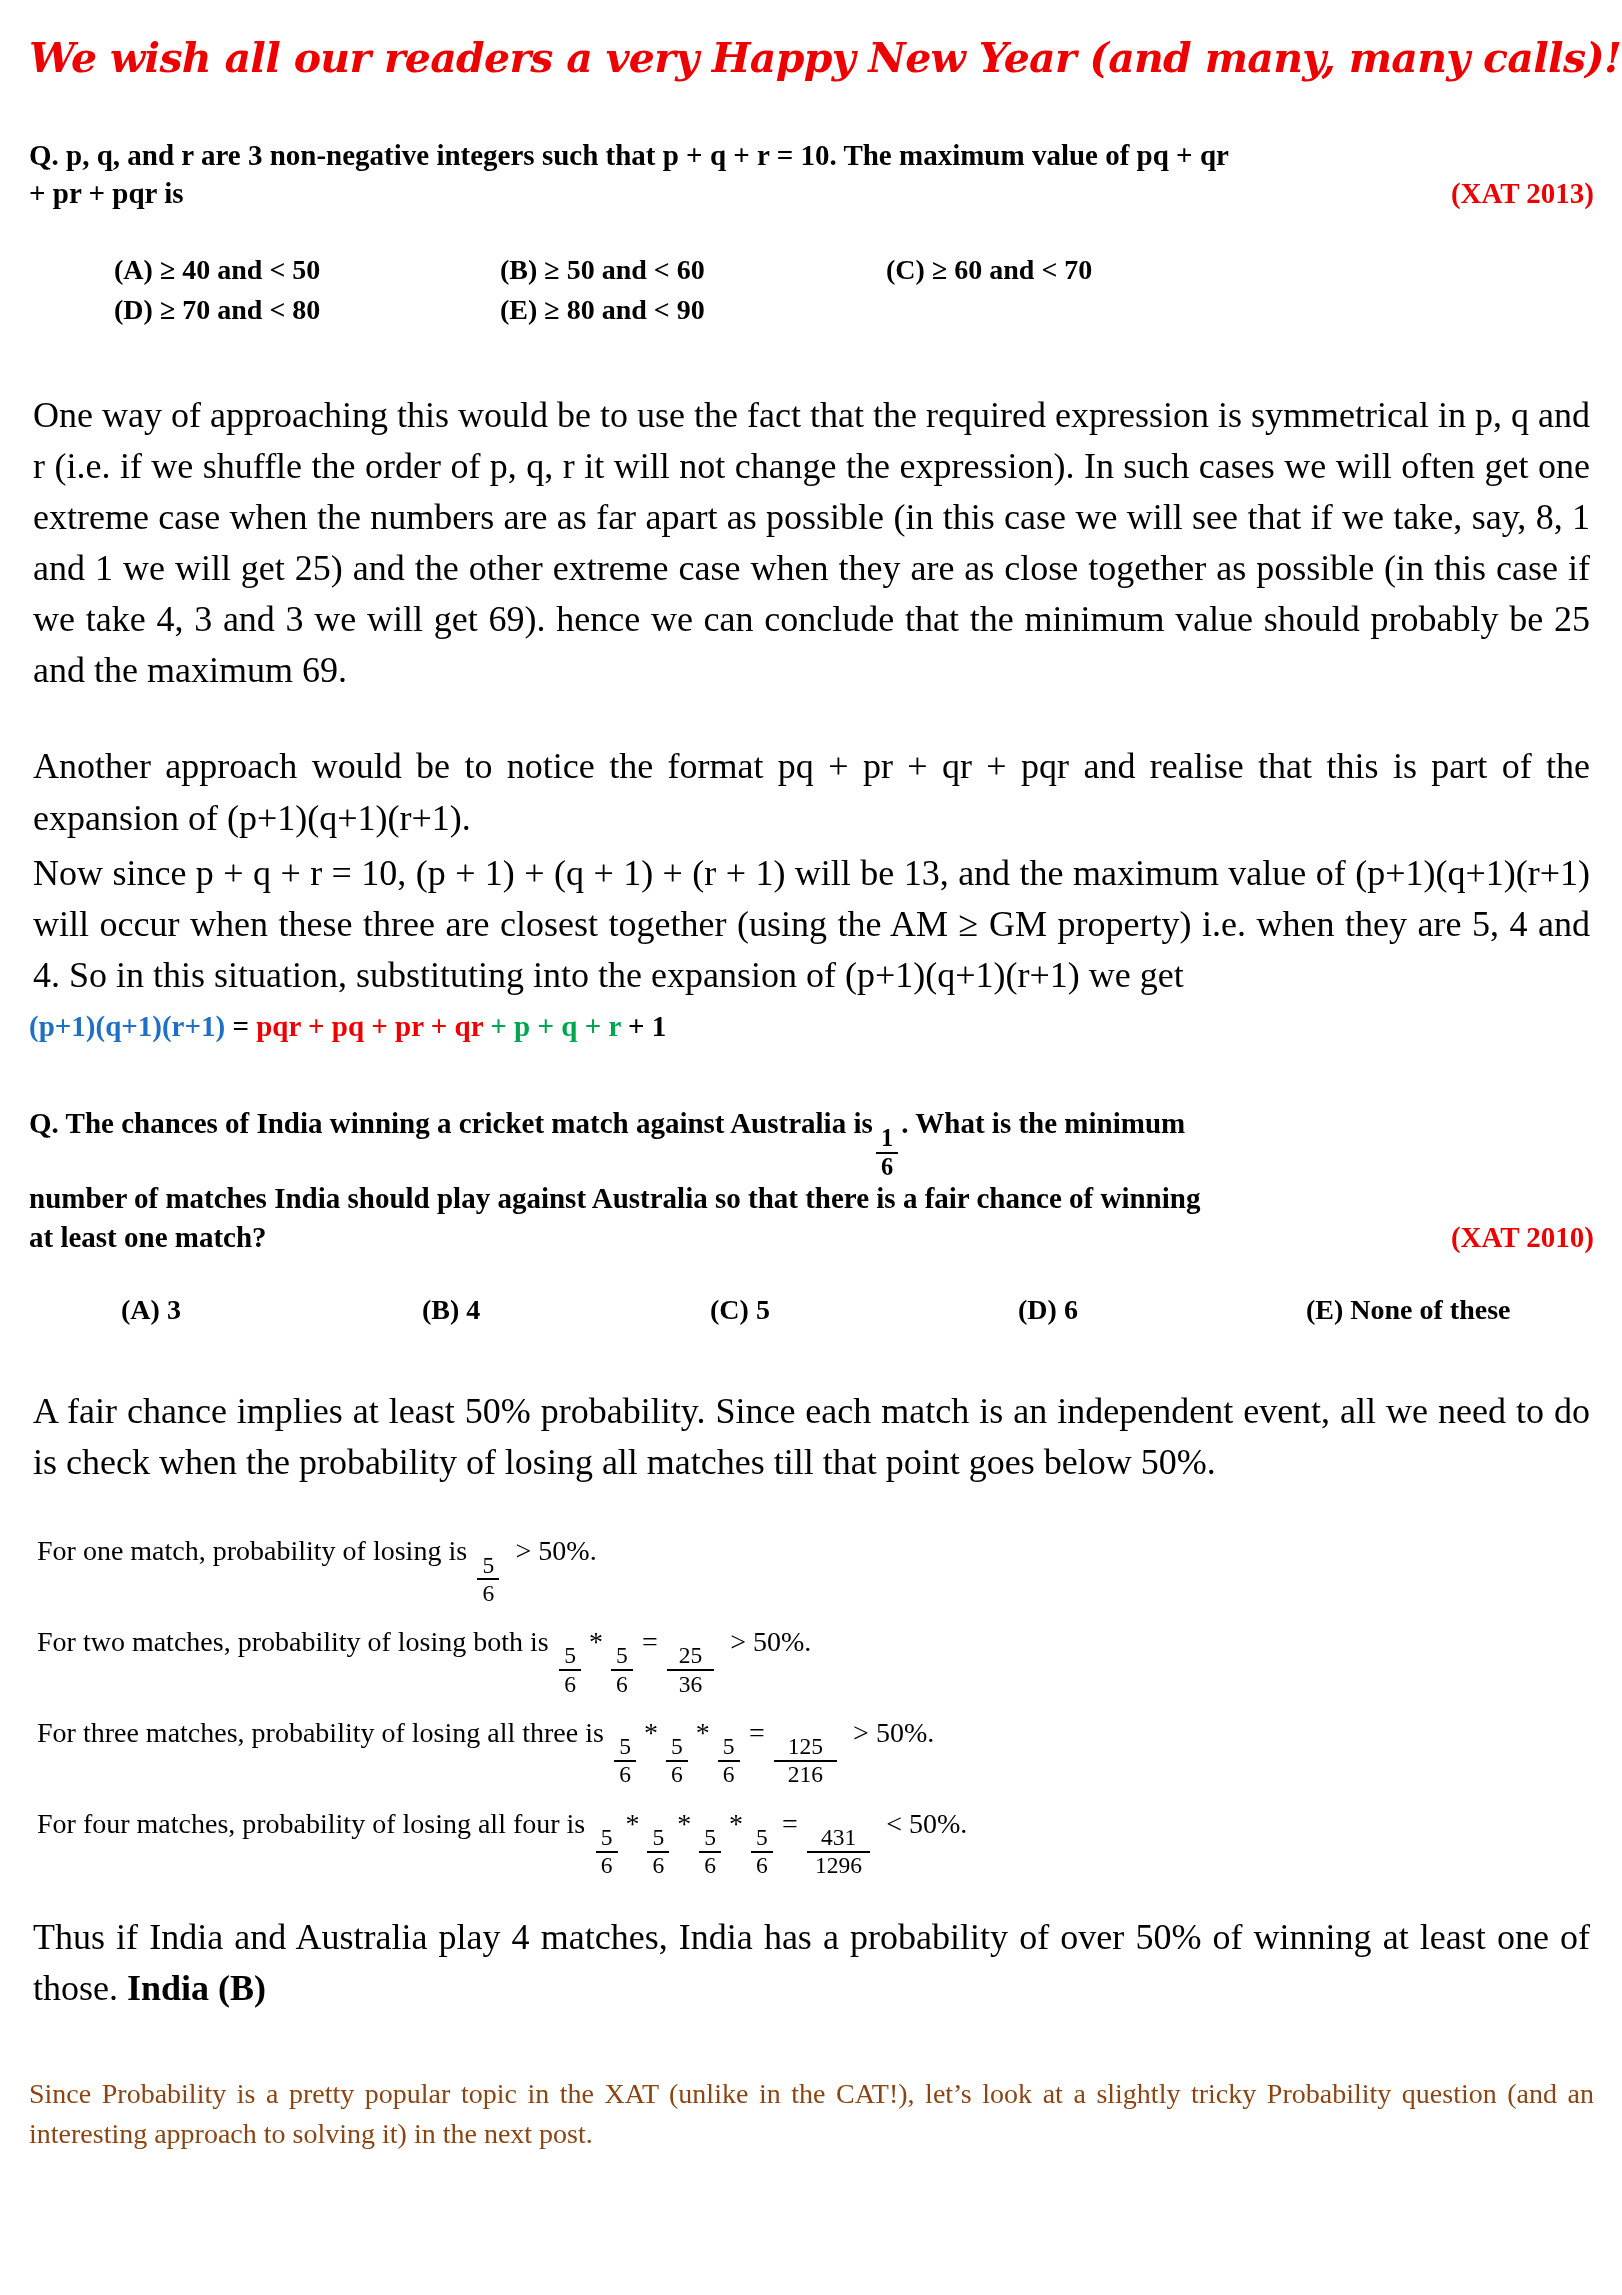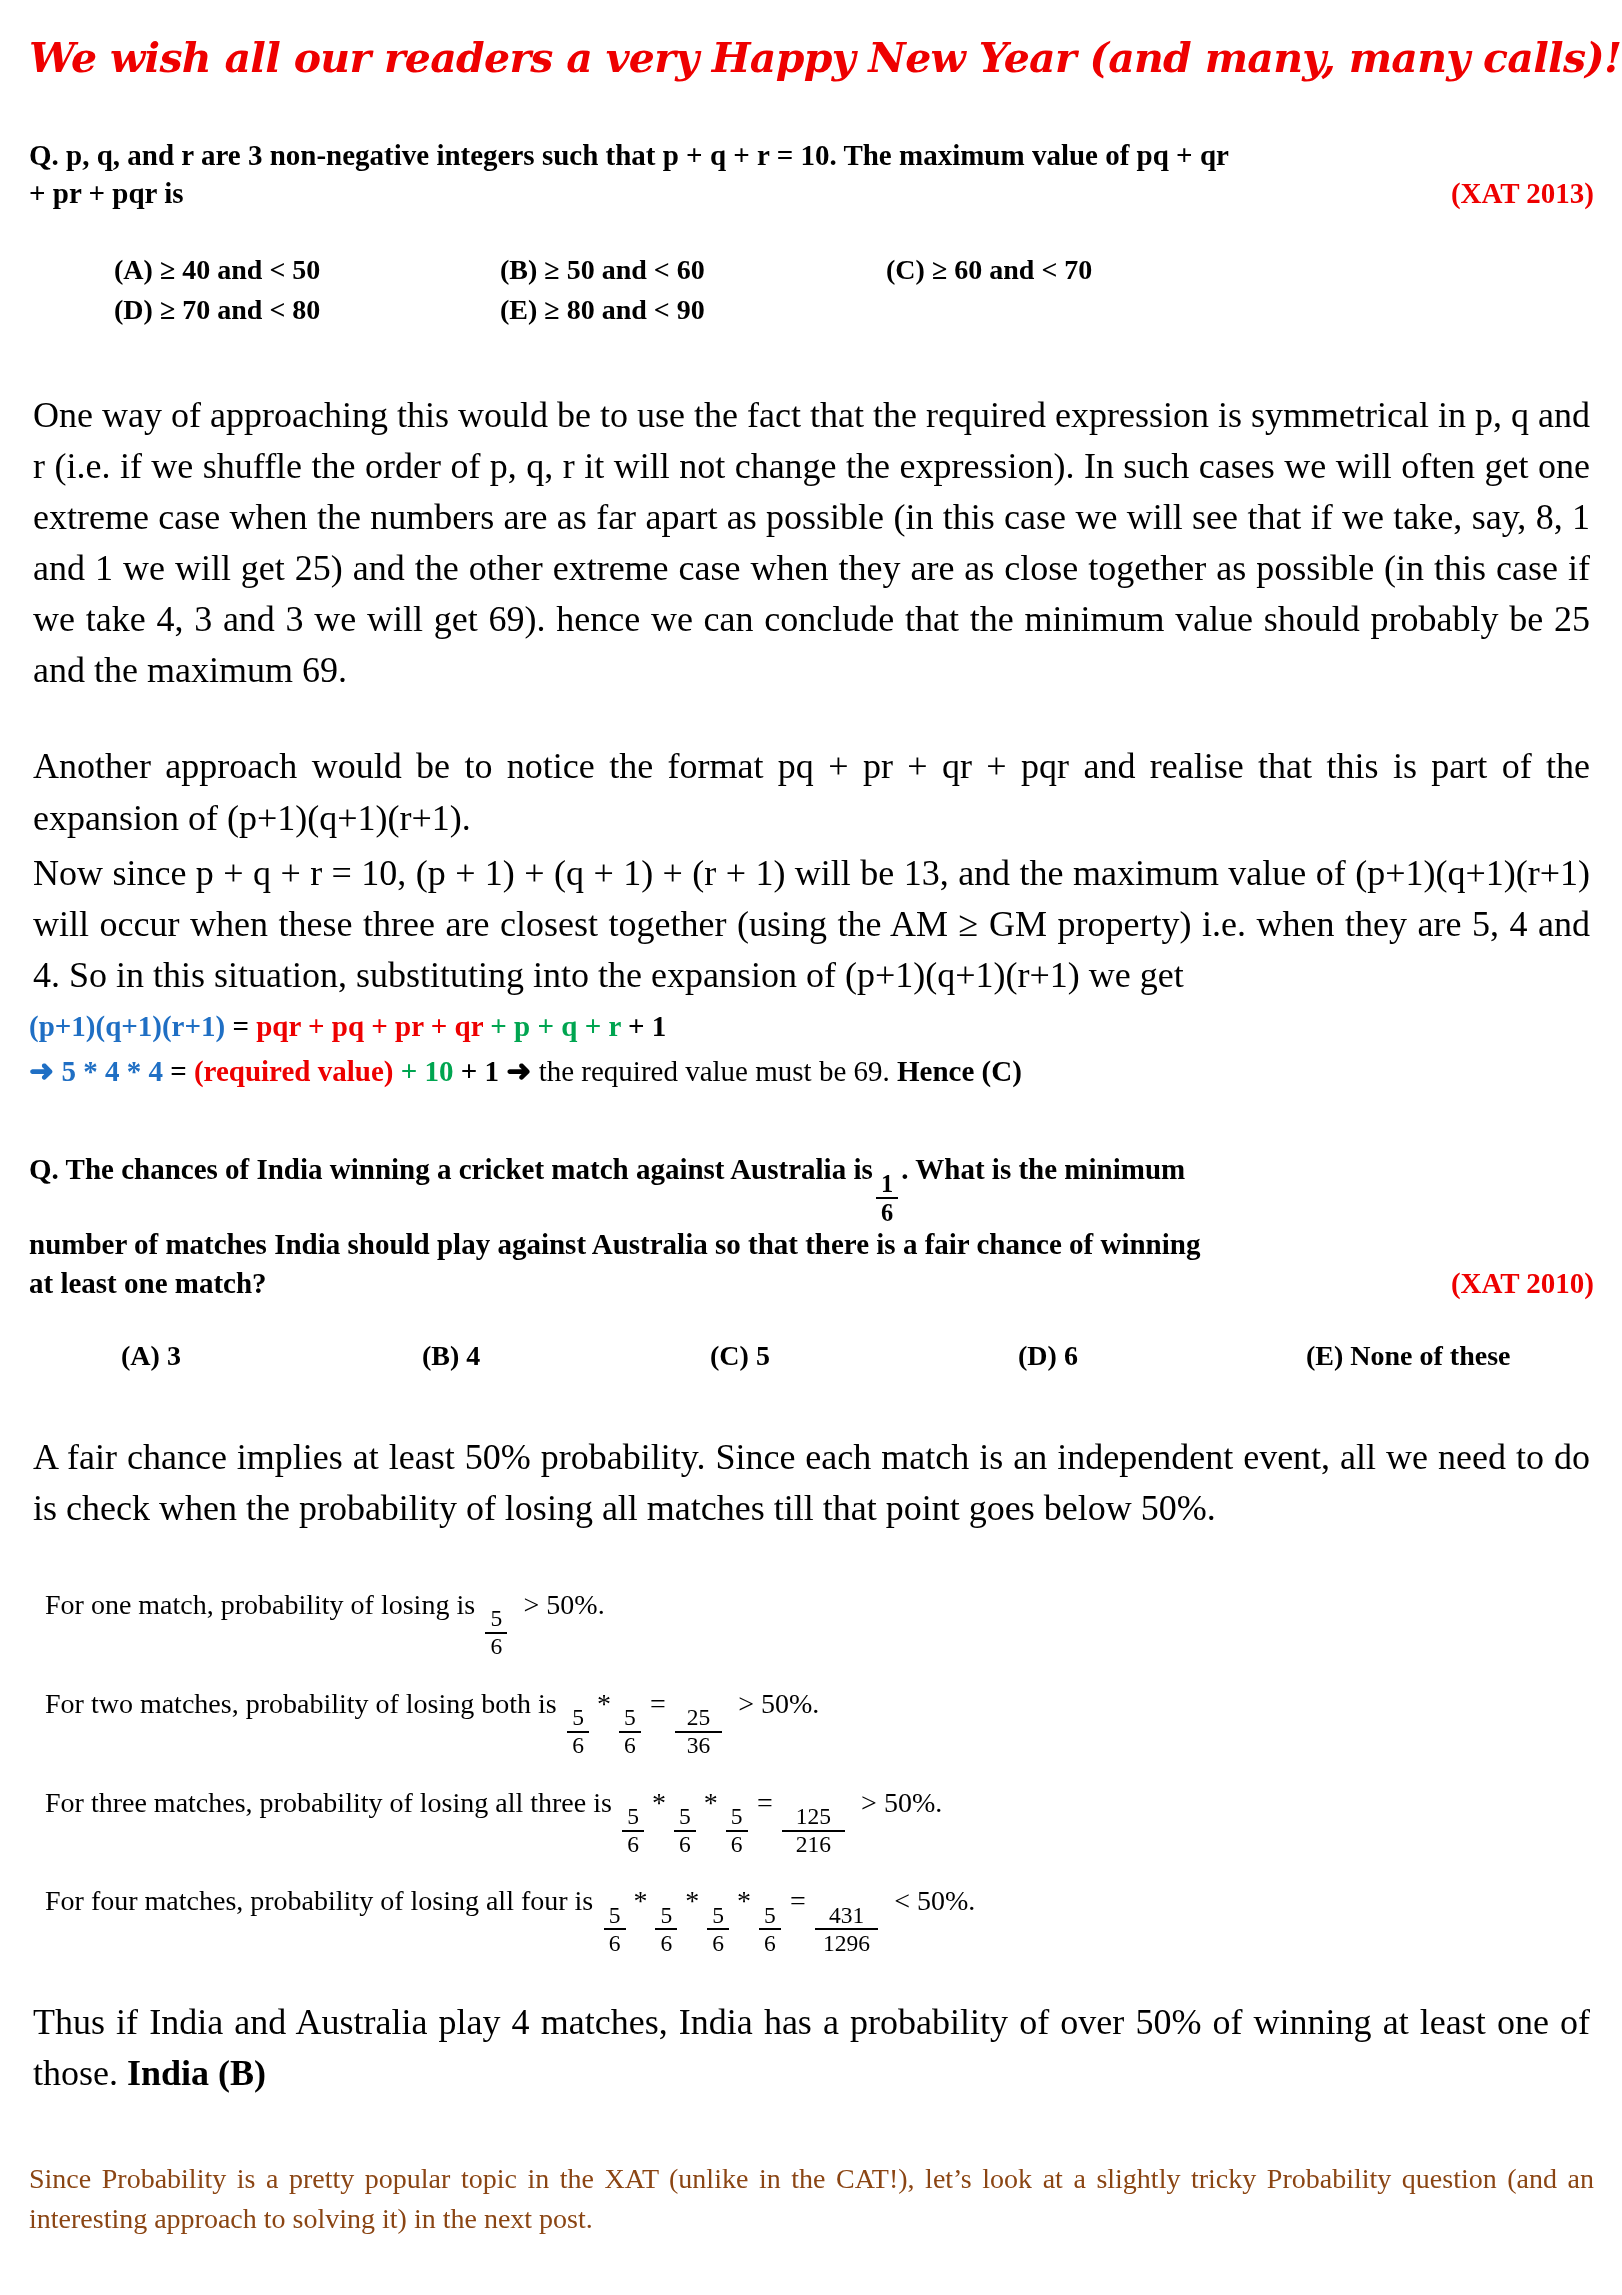--- a/index.html
+++ b/index.html
@@ -141,21 +141,21 @@
   .frac .den {
     display: block;
     padding: 1.3px 2px 0 2px;
   }
   .frac.wide .bar { min-width: 47px; }
   .frac.xwide .bar { min-width: 63px; }
 
   .mathline {
     font-size: 28px;
     line-height: 2.05;
-    margin: 16px;
+    margin: 8px;
     white-space: nowrap;
   }
   .mathline .op { margin: 0 4.6px; }
   .mathline .rel { margin: 0 5.9px; }
 </style>
 </head>
 <body>
 
 <div class="page">
 
@@ -211,31 +211,20 @@
   <p class="body">Now since p + q + r = 10, (p + 1) + (q + 1) + (r + 1) will be 13, and the maximum value of (p+1)(q+1)(r+1) will occur when these three are closest together (using the AM ≥ GM property) i.e. when they are 5, 4 and 4. So in this situation, substituting into the expansion of (p+1)(q+1)(r+1) we get</p>
 
   <div class="algebra">
     <span class="c-blue">(p+1)(q+1)(r+1)</span>
     <span class="c-black">=</span>
     <span class="c-red">pqr + pq + pr + qr</span>
     <span class="c-green">+ p + q + r</span>
     <span class="c-black">+ 1</span>
   </div>
 
-  <div class="algebra">
-    <span class="arrow-blue">➜</span>
-    <span class="c-blue">5 * 4 * 4</span>
-    <span class="c-black">=</span>
-    <span class="c-red">(required value)</span>
-    <span class="c-green">+ 10</span>
-    <span class="c-black">+ 1</span>
-    <span class="arrow-black">➜</span>
-    <span class="c-black normalweight">the required value must be 69.</span>
-    <span class="c-black">Hence (C)</span>
-  </div>
 
   <div class="gap-lg"></div>
 
   <div class="q-wrap">
     <div class="qline nojust">
       <span>Q. The chances of India winning a cricket match against Australia is</span><span class="frac">
           <span class="num">1</span>
           <span class="bar"></span>
           <span class="den">6</span>
         </span><span>. What is the minimum</span>

